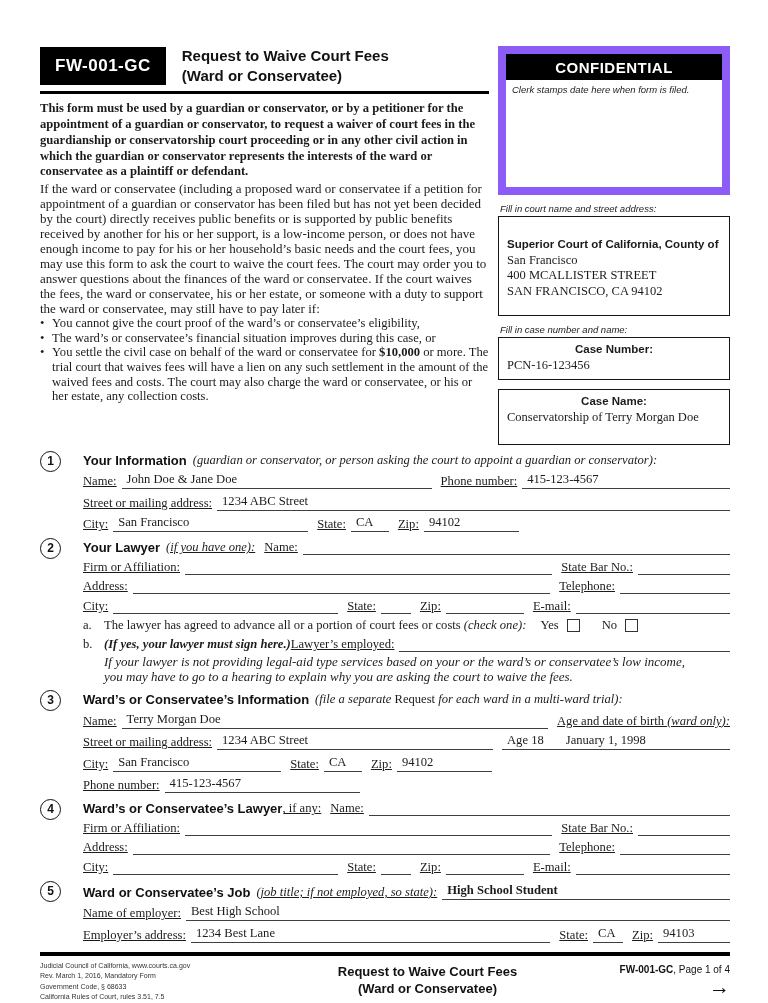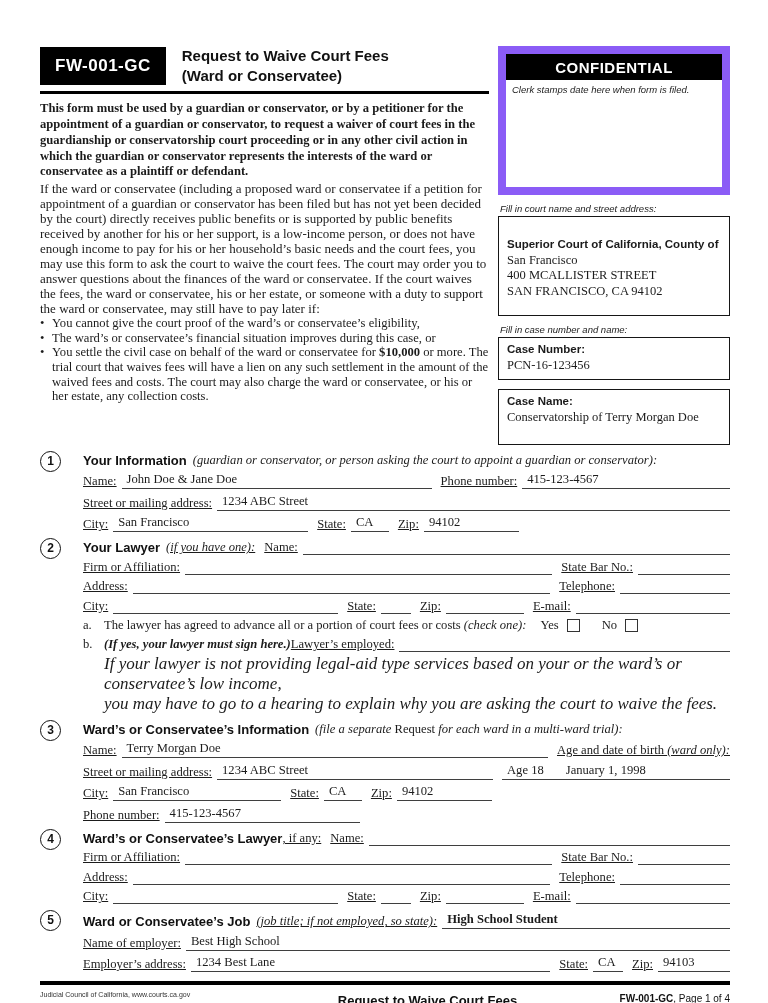--- a/index.html
+++ b/index.html
@@ -24,41 +24,41 @@
 
   
   .conf-box{border:8px solid #8b5cf6;}
   .conf-head{background:#000;color:#fff;text-align:center;font:bold 15px "Liberation Sans",sans-serif;padding:5px 0 4px;letter-spacing:.5px;}
   .conf-body{height:99px;padding:4px 6px;font:italic 9.5px "Liberation Sans",sans-serif;color:#222;}
   .fill-note{font:italic 9.5px "Liberation Sans",sans-serif;color:#222;margin:8px 0 2px 2px;}
   .court-box{border:1.5px solid #161616;padding:20px 8px 16px;}
   .court-line1{font:bold 11.5px "Liberation Sans",sans-serif;line-height:1.35;}
   .court-line{font-size:12.5px;line-height:1.25;}
   .case-box{border:1.5px solid #161616;padding:3px 8px 5px;}
-  .case-label{font:bold 11.5px "Liberation Sans",sans-serif;line-height:1.4;}
+  .case-label{font:bold 11.5px "Liberation Sans",sans-serif;line-height:1.4;text-align:center;}
   .case-value{font-size:12.5px;line-height:1.3;}
   .case-name-box{min-height:46px;margin-top:9px;}
 
   
   .section{position:relative;padding-left:43px;margin-top:8px;}
   .circle{position:absolute;left:0;top:-2px;width:19px;height:19px;border:1.5px solid #111;border-radius:50%;text-align:center;font:bold 12px/19px "Liberation Sans",sans-serif;color:#111;}
   .sec-head{display:flex;align-items:flex-end;font-size:12.6px;}
   .sec-title{font:bold 13px "Liberation Sans",sans-serif;color:#111;margin-right:6px;white-space:nowrap;}
   .note{font-style:italic;}
   .row{display:flex;align-items:flex-end;margin-top:4.5px;font-size:12.6px;}
   .lbl{white-space:nowrap;margin-right:5px;flex:none;text-decoration:underline;}
   .fill{border-bottom:1px solid #3f3f3f;padding:0 2px 1px 5px;min-height:14px;white-space:nowrap;box-sizing:border-box;}
   .grow{flex:1;min-width:0;}
   .mr{margin-right:9px;}
   .sub-row{display:flex;align-items:flex-end;margin-top:4px;font-size:12.6px;}
   .sub-id{width:21px;flex:none;}
   .cb{width:11px;height:11px;border:1.2px solid #333;display:inline-block;margin:0 0 0 8px;flex:none;align-self:center;}
   .yes-no{margin-left:14px;}
   .no-gap{margin-left:22px;}
-  .sec2-note{font-style:italic;font-size:17px;line-height:1.18;margin:2px 0 0 21px;}
+  .sec2-note{font-style:italic;font-size:13px;line-height:1.18;margin:2px 0 0 21px;}
   .bold-italic{font-weight:bold;font-style:italic;}
   .bold-val{font-weight:bold;}
 
   
   .bottom-rule{height:4px;background:#000;margin-top:9px;}
   .footer{display:flex;margin-top:5px;}
   .f-left{width:245px;flex:none;font:7px/1.5 "Liberation Sans",sans-serif;color:#333;}
   .f-center{flex:1;text-align:center;font:bold 13px/1.3 "Liberation Sans",sans-serif;color:#111;padding-top:3px;}
   .f-right{width:160px;flex:none;text-align:right;font:10px "Liberation Sans",sans-serif;color:#111;padding-top:3px;}
   .f-right .num{font-weight:bold;}

